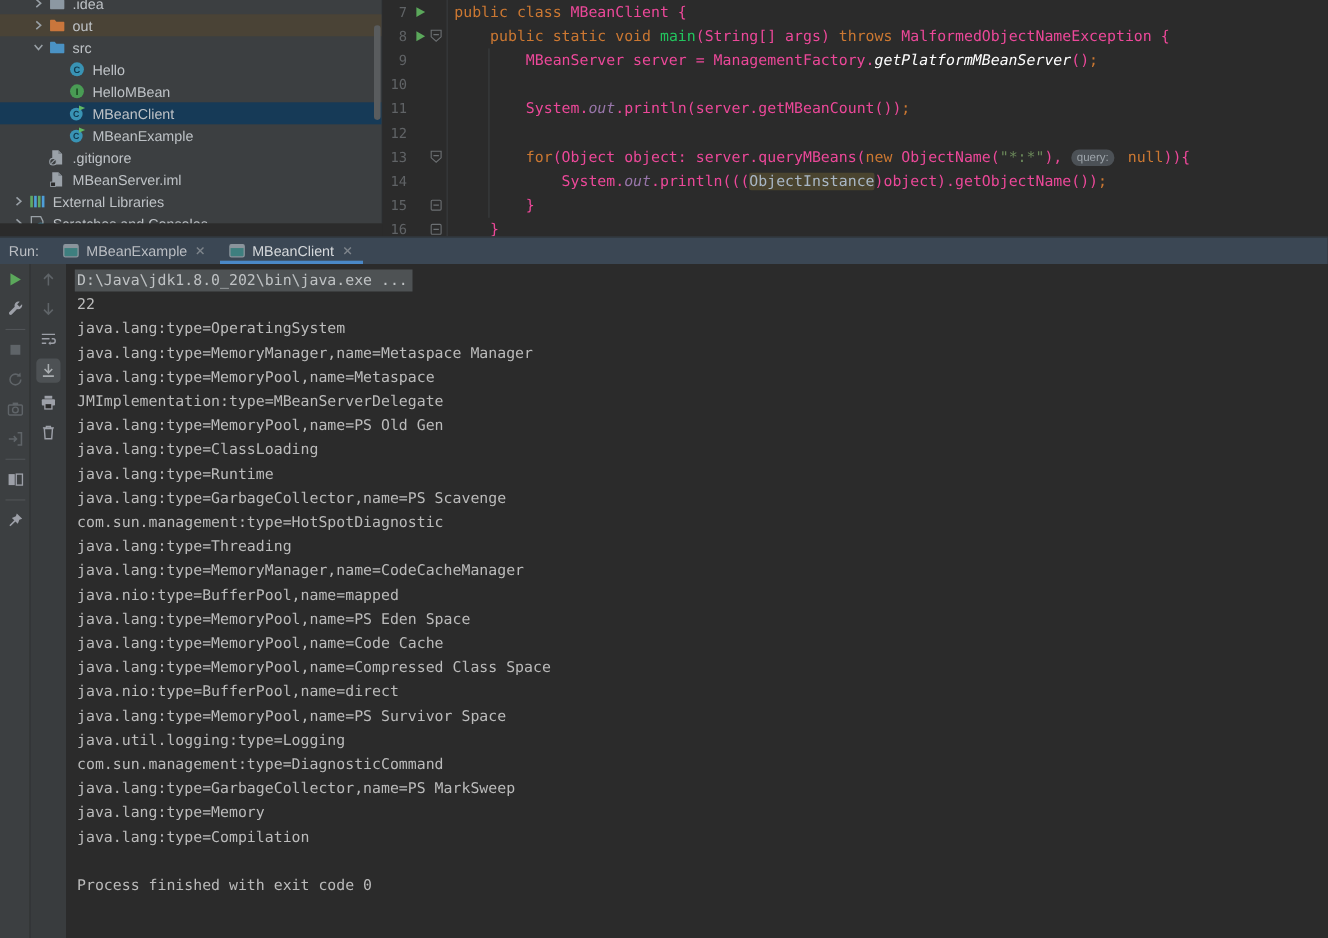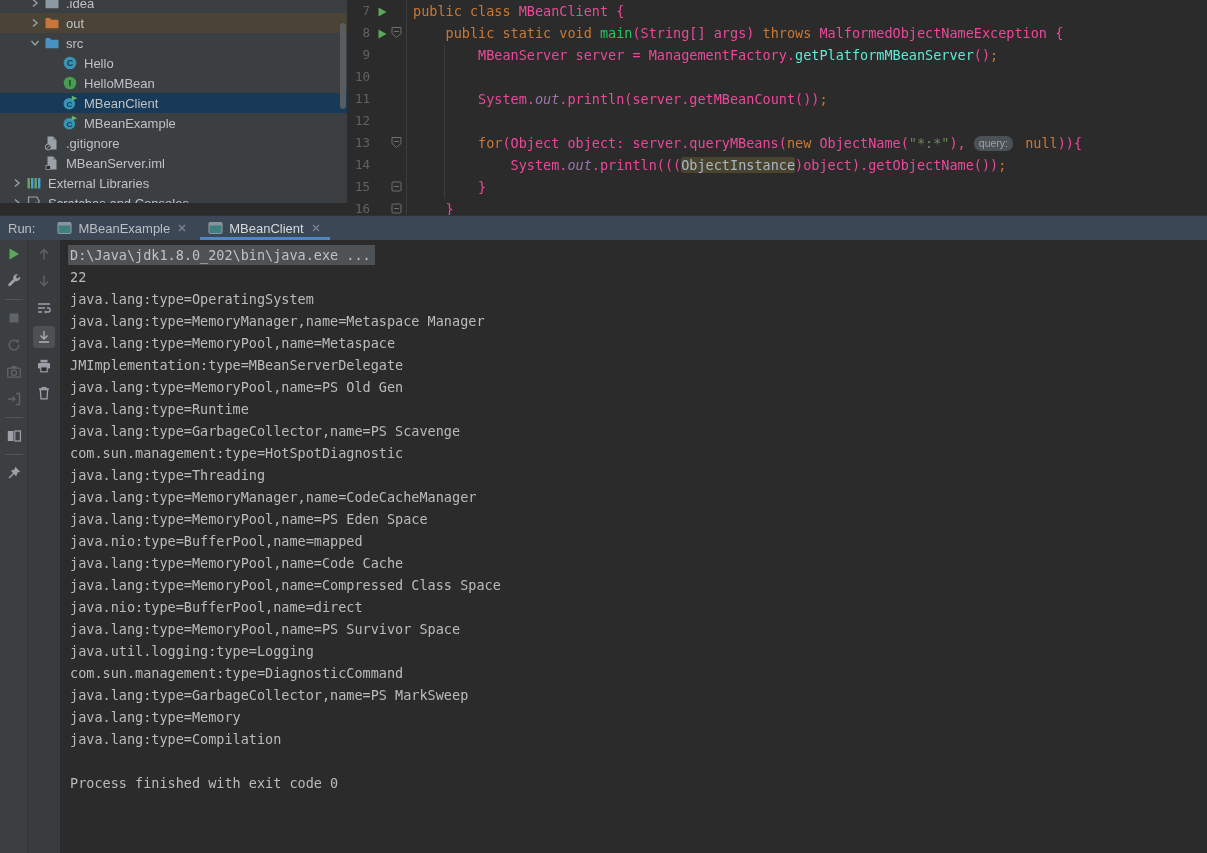--- a/index.html
+++ b/index.html
@@ -24,21 +24,21 @@
   .ed-line{position:relative;height:22px;}
   .ln{position:absolute;left:0;top:0;width:22px;text-align:right;color:#606366;font-size:12.5px;line-height:22px;}
   .run-ico{position:absolute;left:28px;top:5px;width:12px;height:12px;}
   .fold-ico{position:absolute;left:41px;top:3px;width:15px;height:15px;}
   .code{position:absolute;left:65px;top:0;line-height:22px;white-space:pre;color:#A9B7C6;}
   .tok-kw{color:#CC7832;}
   .tok-def{color:#ec4899;}
   .tok-meth{color:#22c55e;}
   .tok-str{color:#6A8759;}
   .tok-fld{color:#9876AA;font-style:italic;}
-  .tok-sm{color:#5eead4;margin-top:12px;}
+  .tok-sm{color:#ffffff;font-style:italic;margin-top:12px;}
   .tok-hl{background:#4A442F;border-radius:2px;}
   .tok-hint{display:inline-block;background:#4C5156;color:#9CA3A9;font-family:"Liberation Sans",sans-serif;font-size:10.5px;border-radius:7px;padding:0 5px;margin-right:4px;vertical-align:1px;line-height:15px;}
 
   
   .run-header{position:absolute;left:0;top:215px;width:100%;height:25px;background:#3B4754;border-top:1px solid #2E3236;box-sizing:border-box;display:flex;align-items:center;font-size:13px;color:#BBBEC3;}
   .run-label{margin:0 12px 0 8px;}
   .run-tab{position:relative;height:100%;display:flex;align-items:center;gap:6px;padding:0 10px;}
   .run-tab.active{color:#D6D9DC;}
   .run-tab.active::after{content:"";position:absolute;left:2px;right:2px;bottom:0;height:3px;background:#4A88C7;}
   .tab-close{display:flex;align-items:center;}
@@ -394,27 +394,28 @@
     </div>
 
   <div class="console">
       <div class="console-line"><span class="cmd-hl">D:\Java\jdk1.8.0_202\bin\java.exe ...</span></div>
       <div class="console-line">22</div>
       <div class="console-line">java.lang:type=OperatingSystem</div>
       <div class="console-line">java.lang:type=MemoryManager,name=Metaspace Manager</div>
       <div class="console-line">java.lang:type=MemoryPool,name=Metaspace</div>
       <div class="console-line">JMImplementation:type=MBeanServerDelegate</div>
       <div class="console-line">java.lang:type=MemoryPool,name=PS Old Gen</div>
+      <div class="console-line">java.lang:type=ClassLoading</div>
       <div class="console-line">java.lang:type=Runtime</div>
       <div class="console-line">java.lang:type=GarbageCollector,name=PS Scavenge</div>
       <div class="console-line">com.sun.management:type=HotSpotDiagnostic</div>
       <div class="console-line">java.lang:type=Threading</div>
       <div class="console-line">java.lang:type=MemoryManager,name=CodeCacheManager</div>
+      <div class="console-line">java.nio:type=BufferPool,name=mapped</div>
       <div class="console-line">java.lang:type=MemoryPool,name=PS Eden Space</div>
-      <div class="console-line">java.nio:type=BufferPool,name=mapped</div>
       <div class="console-line">java.lang:type=MemoryPool,name=Code Cache</div>
       <div class="console-line">java.lang:type=MemoryPool,name=Compressed Class Space</div>
       <div class="console-line">java.nio:type=BufferPool,name=direct</div>
       <div class="console-line">java.lang:type=MemoryPool,name=PS Survivor Space</div>
       <div class="console-line">java.util.logging:type=Logging</div>
       <div class="console-line">com.sun.management:type=DiagnosticCommand</div>
       <div class="console-line">java.lang:type=GarbageCollector,name=PS MarkSweep</div>
       <div class="console-line">java.lang:type=Memory</div>
       <div class="console-line">java.lang:type=Compilation</div>
       <div class="console-line"> </div>

